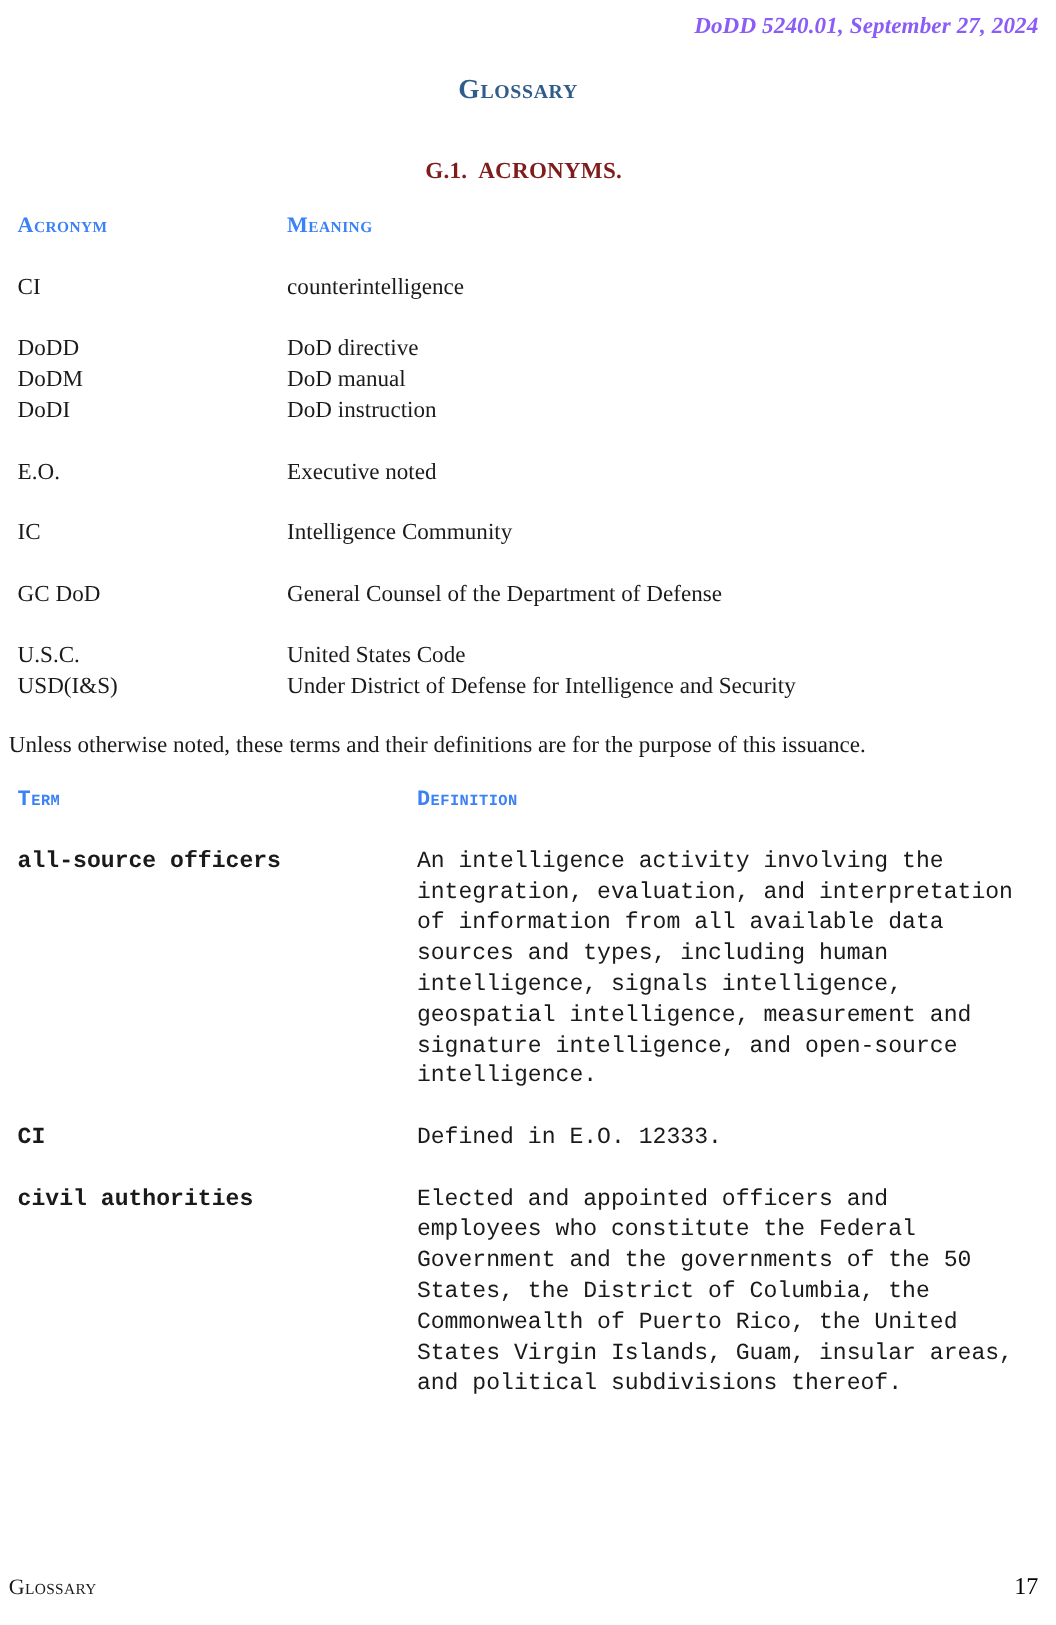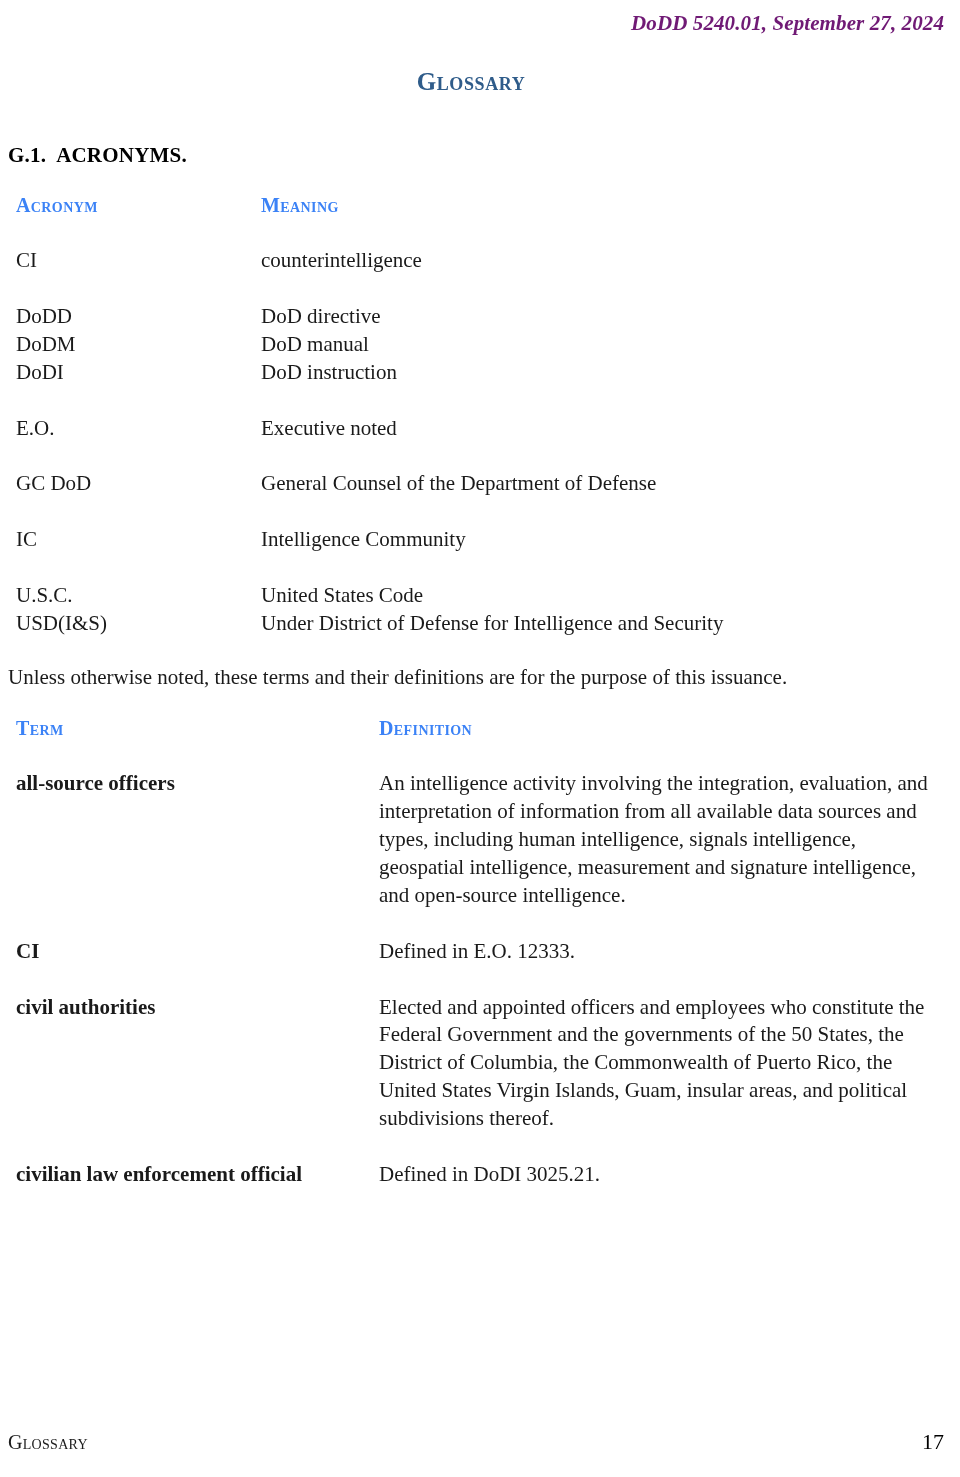--- a/index.html
+++ b/index.html
@@ -24,43 +24,44 @@
     padding: 0 16px 0 8px;
   }
 
   
   .running-header {
     text-align: right;
     font-style: italic;
     font-weight: bold;
     font-size: 21px;
     letter-spacing: 0.1px;
-    color: #701a75;
+    color: #8b5cf6;
     padding-top: 10px;
     line-height: 1.25;
   }
 
   
   .doc-title {
     text-align: center;
     color: #2f5c8a;
     font-weight: bold;
     font-size: 25px;
     font-variant: small-caps;
     letter-spacing: 0.6px;
     margin-top: 32px;
     margin-left: -10px;
   }
 
   
   .section-heading {
-    color: #000000;
+    color: #7f1d1d;
     font-weight: bold;
     font-size: 21px;
     letter-spacing: 0.2px;
+    text-align: center;
   }
   .section-heading .sec-num { margin-right: 10px; }
 
   #acronyms-heading { margin-top: 47px; }
   #definitions-heading { margin-top: 44px; }
 
   
   .gloss-table {
     width: 100%;
     border-collapse: collapse;
@@ -82,21 +83,21 @@
   }
 
   
   #acronym-table { margin-top: 24px; }
   #acronym-table .c-term { width: 245px; padding-left: 8px; }
   #acronym-table .c-def  { width: auto; }
   #acronym-table tr.group-gap > td { padding-top: 28px; }
   #acronym-table tr.head-row > td { padding-bottom: 0; }
 
   
-  #definition-table { margin-top: 24px; }
+  #definition-table { margin-top: 24px; font-family: Liberation Mono, monospace; }
   #definition-table .c-term {
     width: 363px;
     padding-left: 8px;
     font-weight: bold;
   }
   #definition-table .c-def { width: auto; padding-right: 12px; }
   #definition-table tr.entry > td { padding-top: 28px; }
   #definition-table tr.head-row .c-term { font-weight: bold; }
 
   .intro-para {
@@ -163,27 +164,27 @@
         <td class="c-term">DoDI</td>
         <td class="c-def">DoD instruction</td>
       </tr>
 
       <tr class="group-gap">
         <td class="c-term">E.O.</td>
         <td class="c-def">Executive noted</td>
       </tr>
 
       <tr class="group-gap">
+        <td class="c-term">IC</td>
+        <td class="c-def">Intelligence Community</td>
+      </tr>
+
+      <tr class="group-gap">
         <td class="c-term">GC DoD</td>
         <td class="c-def">General Counsel of the Department of Defense</td>
-      </tr>
-
-      <tr class="group-gap">
-        <td class="c-term">IC</td>
-        <td class="c-def">Intelligence Community</td>
       </tr>
 
       <tr class="group-gap">
         <td class="c-term">U.S.C.</td>
         <td class="c-def">United States Code</td>
       </tr>
       <tr>
         <td class="c-term">USD(I&amp;S)</td>
         <td class="c-def">Under District of Defense for Intelligence and Security</td>
       </tr>
@@ -208,24 +209,20 @@
       <tr class="entry">
         <td class="c-term">CI</td>
         <td class="c-def">Defined in E.O. 12333.</td>
       </tr>
 
       <tr class="entry">
         <td class="c-term">civil authorities</td>
         <td class="c-def">Elected and appointed officers and employees who constitute the Federal Government and the governments of the 50 States, the District of Columbia, the Commonwealth of Puerto Rico, the United States Virgin Islands, Guam, insular areas, and political subdivisions thereof.</td>
       </tr>
 
-      <tr class="entry">
-        <td class="c-term">civilian law enforcement official</td>
-        <td class="c-def">Defined in DoDI 3025.21.</td>
-      </tr>
     </tbody>
   </table>
 
   <div class="page-footer">
     <span class="footer-label">Glossary</span>
     <span class="footer-page">17</span>
   </div>
 
 </div>
 

